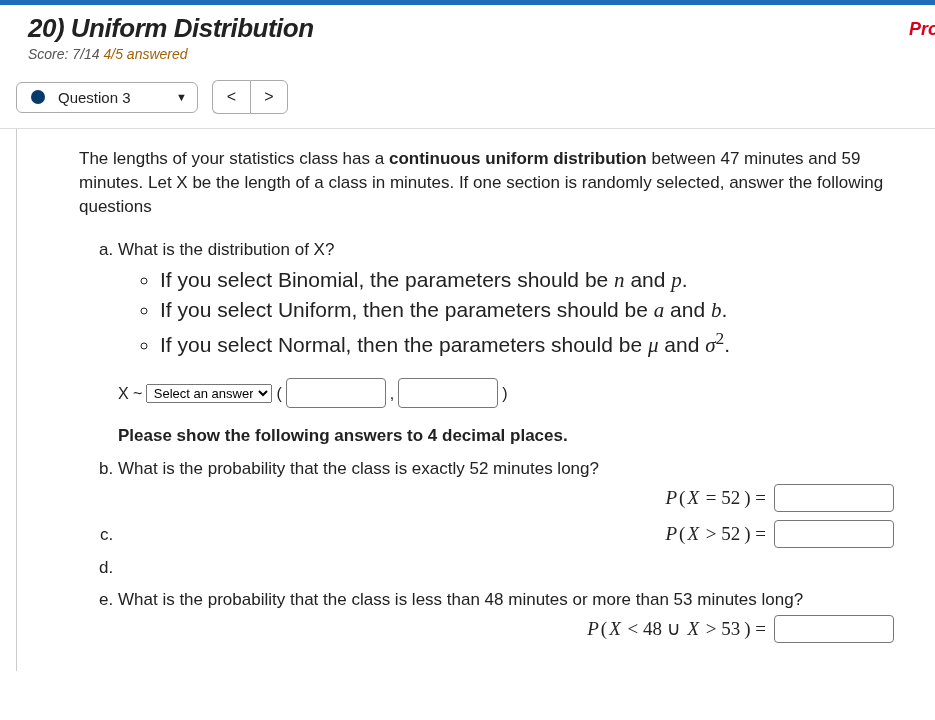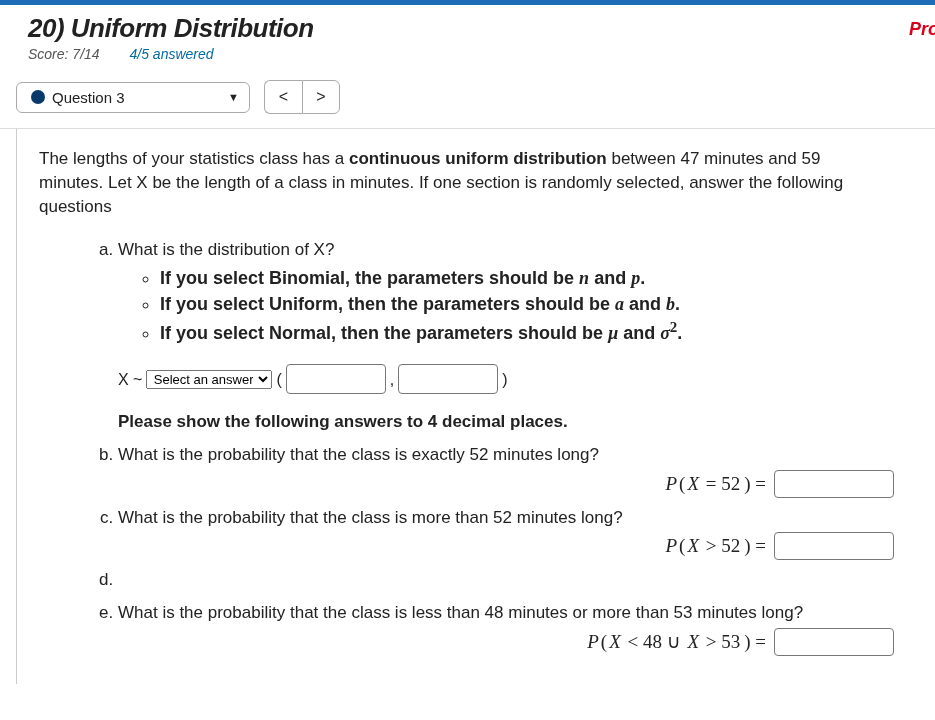--- a/index.html
+++ b/index.html
@@ -25,44 +25,44 @@
   .title {
     font-size: 26px;
     font-weight: bold;
     margin: 0 0 2px 0;
     letter-spacing: -0.5px;
   }
   .score-line {
     font-size: 14px;
     color: #555;
   }
-  .score-line .answered { color: #0369a1; margin-left: 26px; }
+  .score-line .answered { color: #a16207; margin-left: 0; }
   .proctor {
     position: absolute;
     right: -4px;
     top: 8px;
     color: #d9001b;
     font-size: 18px;
     font-weight: bold;
   }
   .navrow {
     margin: 14px 0 0 16px;
     display: flex;
     align-items: center;
     gap: 14px;
   }
   .qpicker {
     display: flex;
     align-items: center;
-    gap: 7px;
+    gap: 13px;
     border: 1px solid #aaa;
     border-radius: 6px;
     padding: 6px 10px 6px 14px;
     background: #fff;
-    width: 234px;
+    width: 182px;
     font-size: 15px;
     cursor: pointer;
   }
   .qpicker .dot {
     width: 14px; height: 14px; border-radius: 50%;
     background: #073a6b;
     flex-shrink: 0;
   }
   .qpicker .caret {
     margin-left: auto;
@@ -89,42 +89,42 @@
   .content {
     border-left: 1px solid #ccc;
     margin: 0 0 0 16px;
     padding: 18px 22px 20px 22px;
     width: 900px;
   }
   .intro {
     font-size: 17px;
     line-height: 1.4;
     max-width: 820px;
+    margin-left: 40px;
   }
   .intro .bold { font-weight: bold; }
   ol.parts {
     list-style: lower-alpha;
     padding-left: 42px;
     margin: 20px 0 0 0;
   }
   ol.parts > li {
     font-size: 17px;
     line-height: 1.45;
     margin-bottom: 8px;
     margin-left: 37px;
   }
   ul.hints {
     list-style: circle;
     padding-left: 42px;
     margin: 2px 0 2px 0;
   }
   ul.hints li {
-    font-size: 18px;
+    font-size: 21px;
     line-height: 1.45;
-    font-weight: bold;
   }
   .mi { font-family: "Times New Roman", serif; font-style: italic; }
   .mu { font-family: "Times New Roman", serif; font-style: normal; }
   .answer-row {
     margin: 18px 0 12px 0;
     display: flex;
     align-items: center;
     gap: 4px;
     font-size: 16px;
   }
@@ -240,21 +240,20 @@
       <span>What is the probability that the class is exactly 52 minutes long?</span>
       <div class="prob-line">
         <span class="pexpr">
           <span>P</span><span class="op">(</span><span>X</span><span class="op"> = 52</span><span class="op">) =</span>
         </span>
         <input class="ans" type="text" style="">
       </div>
     </li>
 
     <li>
-      <span>What is the probability that the class is more than 52 minutes long?</span>
       <div class="prob-line">
         <span class="pexpr">
           <span>P</span><span class="op">(</span><span>X</span><span class="op"> &gt; 52</span><span class="op">) =</span>
         </span>
         <input class="ans" type="text" style="">
       </div>
     </li>
 
     <li>
     </li>

